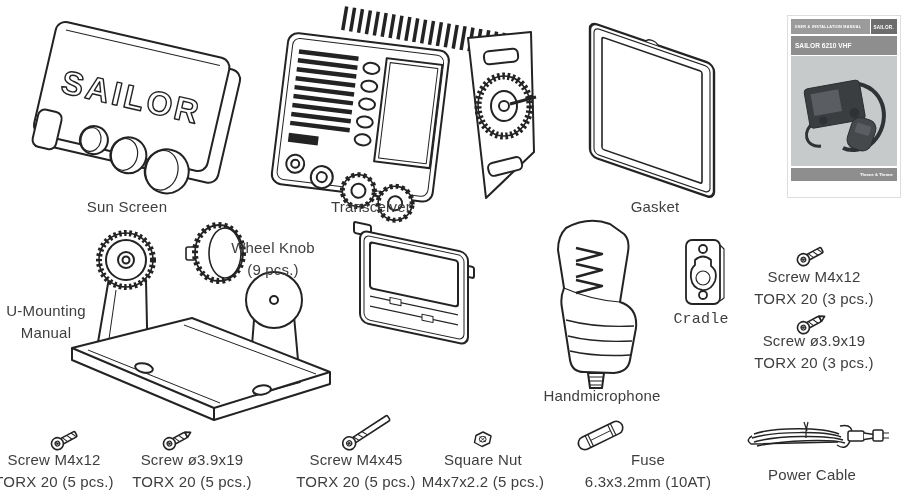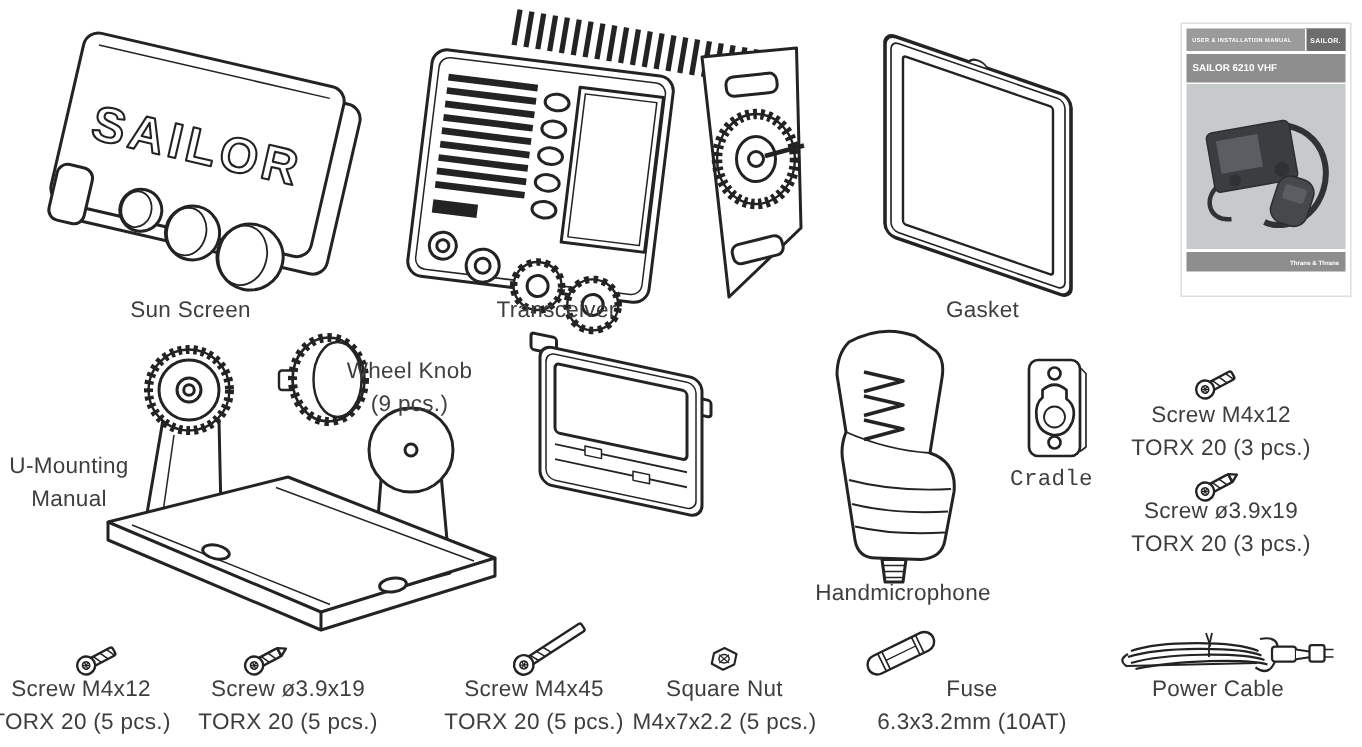--- a/index.html
+++ b/index.html
@@ -346,17 +346,17 @@
     <span>TORX 20 (5 pcs.)</span>
   </div>
   <div class="label" style="left:483px;top:449px;">
     <span>Square Nut</span>
     <span>M4x7x2.2 (5 pcs.)</span>
   </div>
   <div class="label" style="left:604px;top:449px;margin-left:44px;">
     <span>Fuse</span>
     <span>6.3x3.2mm (10AT)</span>
   </div>
-  <div class="label" style="left:812px;top:449px;">
+  <div class="label" style="left:812px;top:464px;">
     <span>Power Cable</span>
   </div>
 
 </div>
 
 </body></html>

